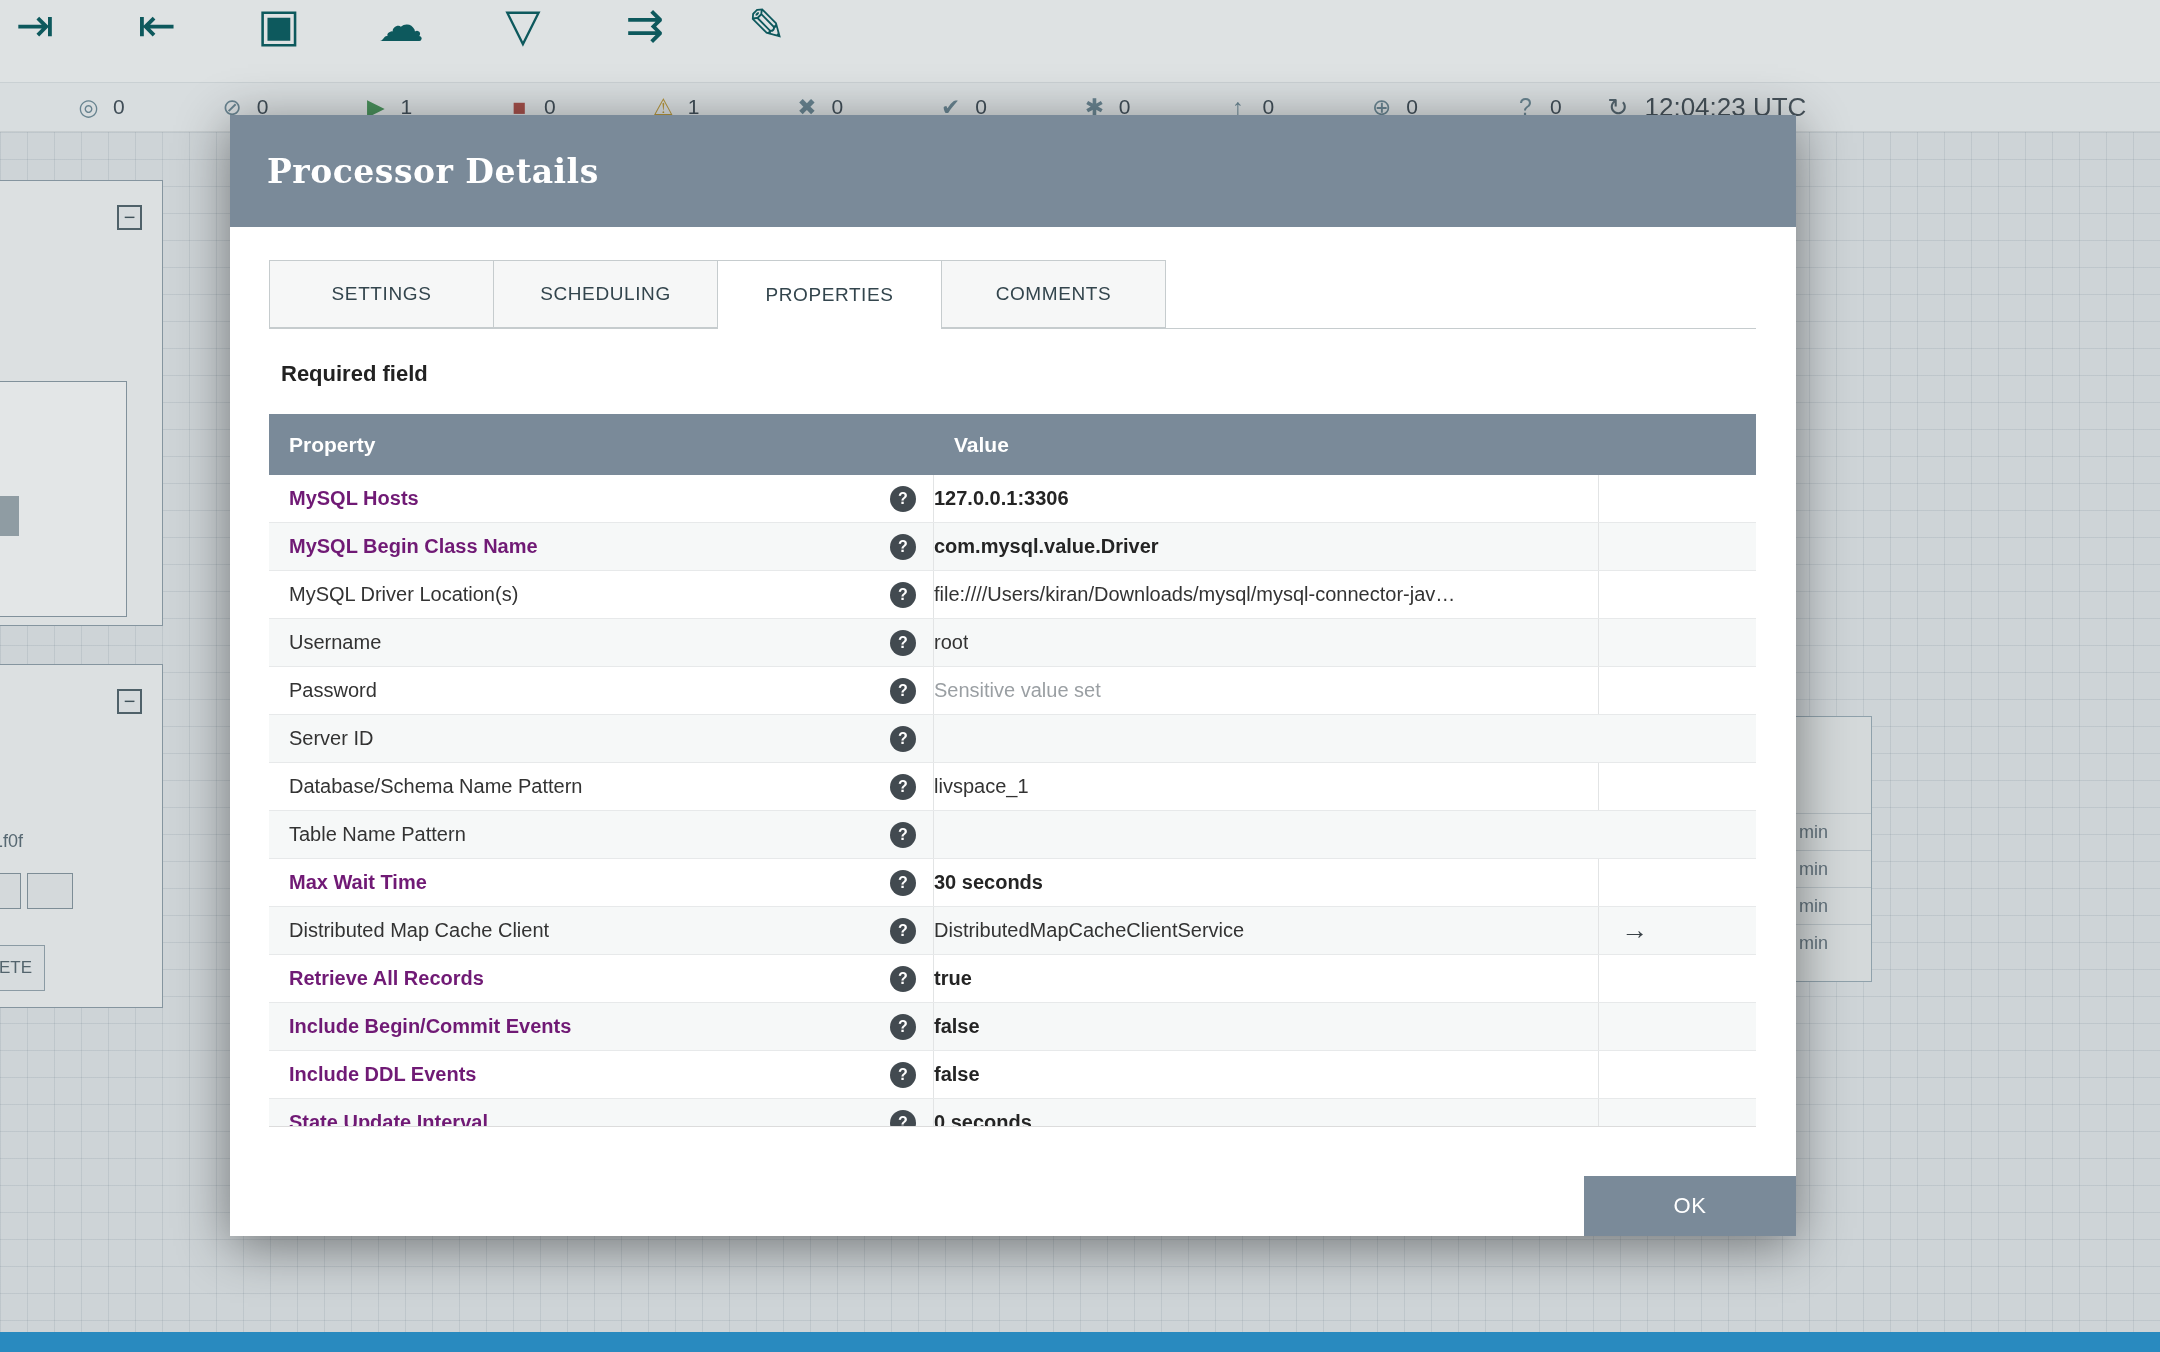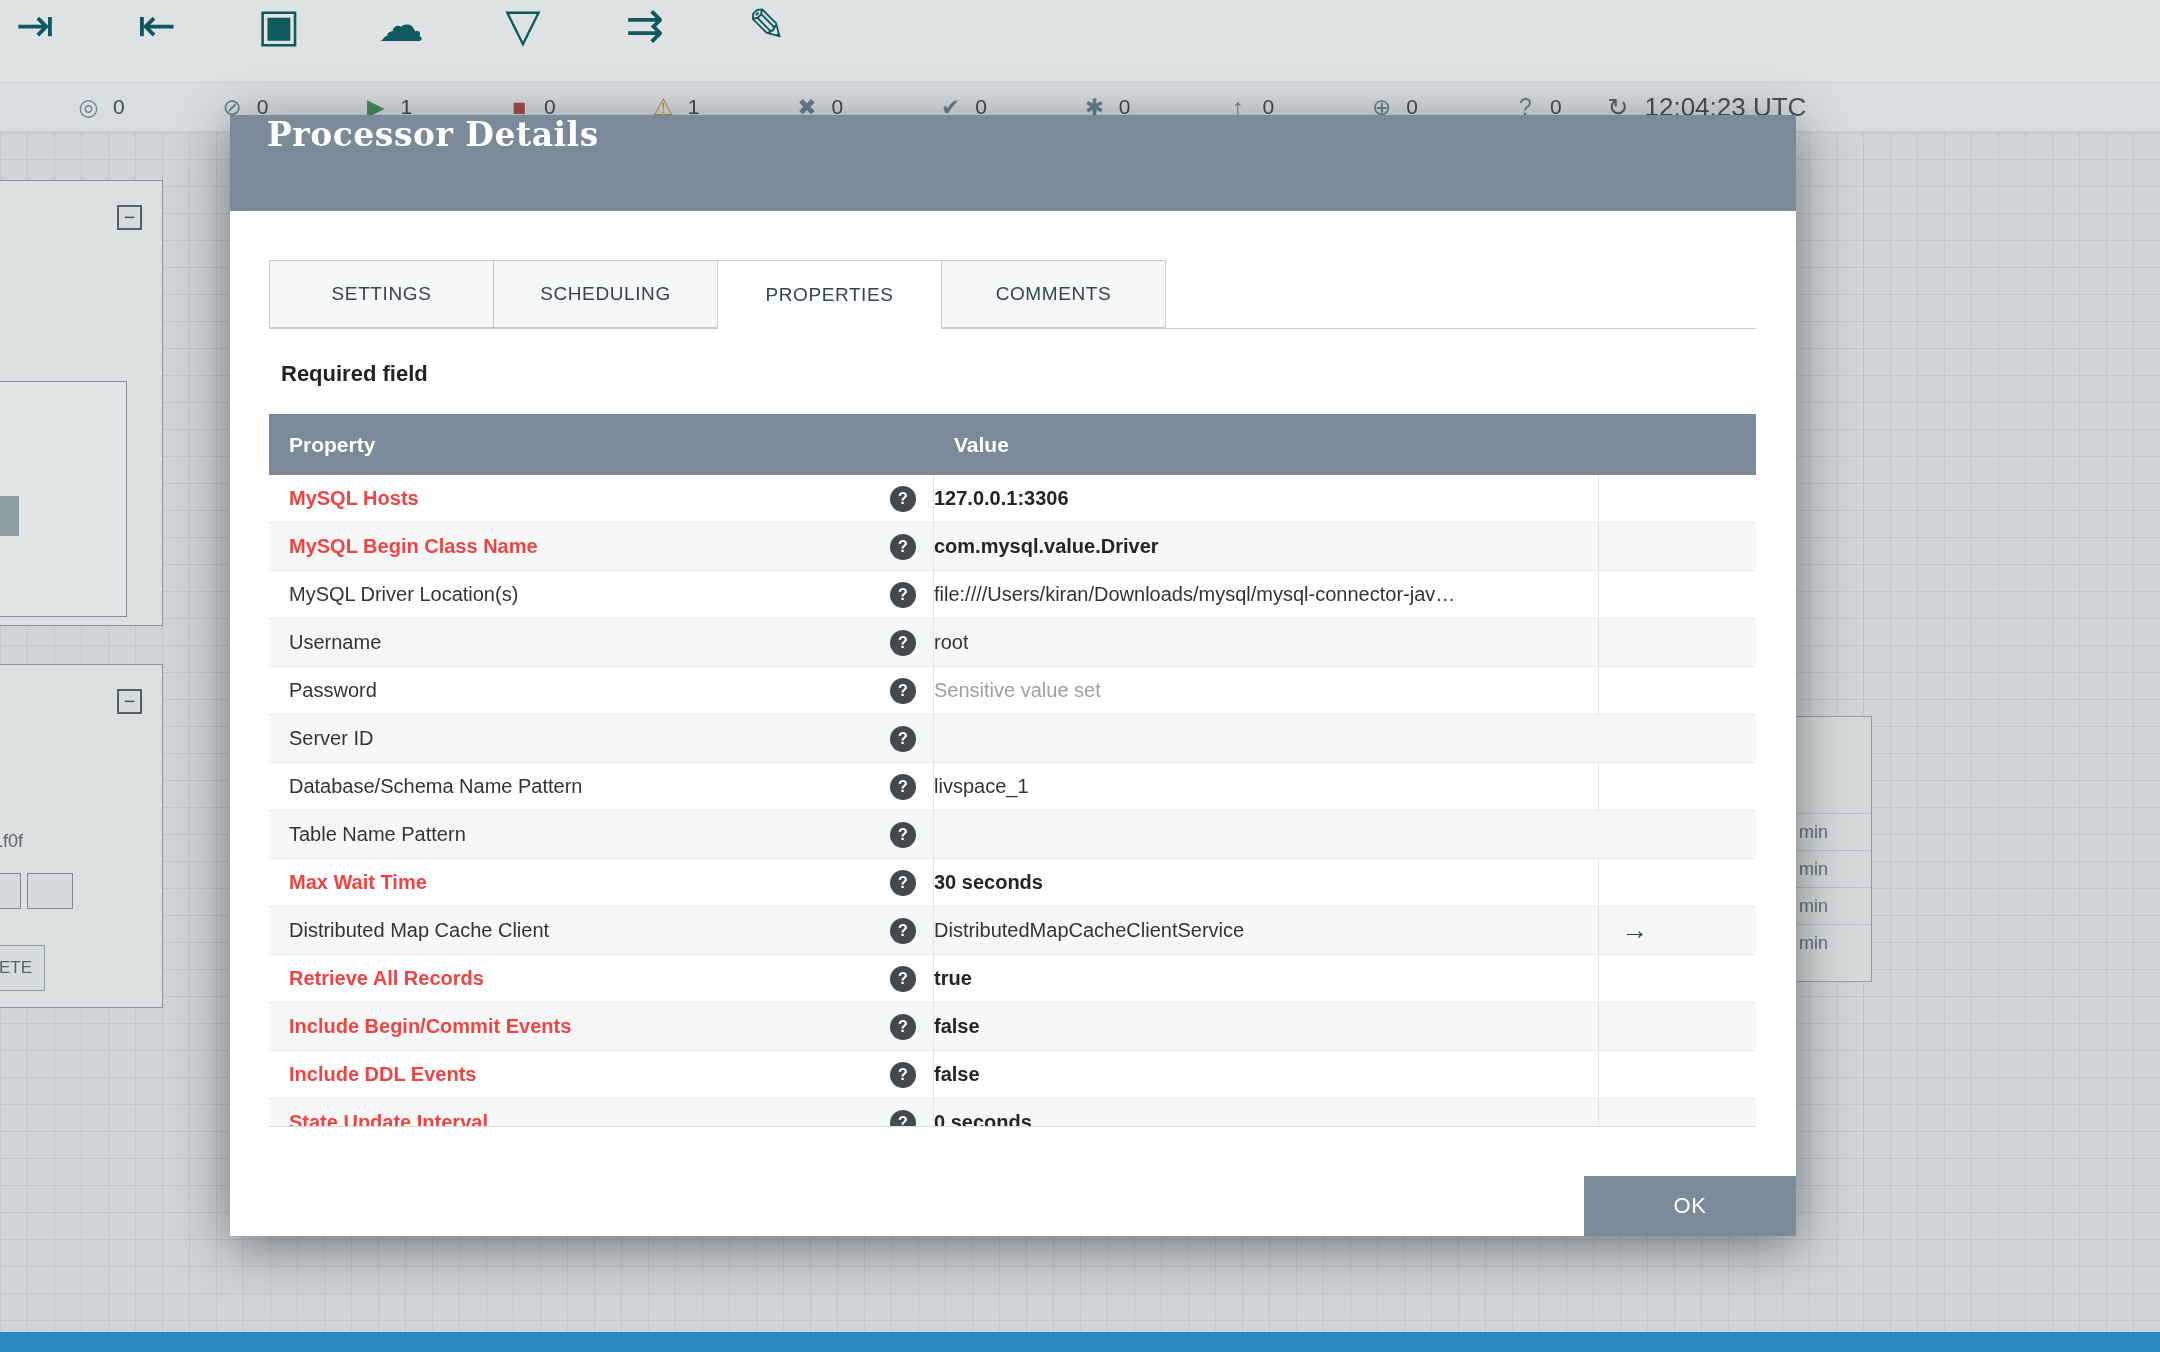--- a/index.html
+++ b/index.html
@@ -43,40 +43,40 @@
   .pg-del-btn { position:absolute; left:-44px; top:280px; width:100px; height:46px; background:#f2f4f5; border:1px solid #9aa9b2; display:flex; align-items:center; justify-content:flex-end; padding-right:12px; font-size:17px; color:#5a6a73; }
 
   .stats-panel { position:absolute; left:1700px; top:584px; width:172px; height:266px; background:#eef0f1; border:1px solid #9fb0ba; }
   .stats-rows { position:absolute; left:0; top:96px; width:100%; }
   .stats-row { height:37px; border-top:1px solid #cdd4d8; display:flex; align-items:center; padding-left:98px; font-size:18px; color:#6b7a84; }
 
   .overlay { position:absolute; inset:0; background:rgba(42,58,72,0.13); z-index:5; }
 
   
   .modal { position:absolute; left:230px; top:115px; width:1566px; height:1121px; background:#ffffff; z-index:10; box-shadow:0 10px 50px rgba(0,0,0,.45); }
-  .dlg-header { height:96px; background:#7a8a99; display:flex; padding-left:37px; }
+  .dlg-header { height:112px; background:#7a8a99; display:flex; align-items:center; padding-left:37px; }
   .dlg-title { font-family:"DejaVu Serif","Liberation Serif",serif; font-weight:bold; font-size:33px; color:#ffffff; letter-spacing:.5px; }
 
   .tabs { position:absolute; left:39px; top:145px; width:1487px; height:69px; }
   .tab-underline { position:absolute; left:0; top:68px; width:1487px; height:1px; background:#c6ccce; z-index:1; }
   .tab-row { display:flex; position:relative; }
   .tab { width:225px; height:68px; display:flex; align-items:center; justify-content:center; font-size:19px; letter-spacing:.6px; color:#33454d; background:#f6f7f7; border:1px solid #c6ccce; margin-right:-1px; cursor:pointer; position:relative; }
   .tab.active { background:#ffffff; height:69px; border-bottom:none; z-index:2; }
 
   .required-note { position:absolute; left:51px; top:246px; font-size:22px; font-weight:bold; color:#222222; }
 
   .prop-table { position:absolute; left:39px; top:299px; width:1487px; height:713px; overflow:hidden; border-bottom:1px solid #dcdcdc; }
   .tbl-header { height:61px; background:#7a8a99; display:flex; align-items:center; color:#ffffff; font-weight:bold; font-size:21px; }
   .th-prop { width:664px; padding-left:20px; }
   .th-val { flex:1; padding-left:21px; }
   .prop-row { display:flex; height:48px; border-bottom:1px solid #e7e9ea; background:#ffffff; }
   .prop-rows .prop-row:nth-child(even) { background:#f6f8f8; }
   .cell-prop { width:664px; display:flex; align-items:center; justify-content:space-between; padding:0 17px 0 20px; }
   .prop-text { font-size:20px; color:#333333; white-space:nowrap; }
-  .prop-row.required .prop-text { font-weight:bold; color:#ef4444; }
+  .prop-row.required .prop-text { font-weight:bold; color:#701a75; }
   .help-badge { width:26px; height:26px; border-radius:50%; background:#424a50; color:#ffffff; font-size:16px; font-weight:bold; display:flex; align-items:center; justify-content:center; flex:none; cursor:pointer; }
   .cell-val { width:665px; border-left:1px solid #e2e4e5; display:flex; align-items:center; }
   .value-text { font-size:20px; color:#333333; white-space:nowrap; overflow:hidden; }
   .prop-row.required .value-text { font-weight:bold; color:#242424; }
   .prop-row.muted .value-text { color:#9a9fa3; }
   .cell-extra { flex:1; border-left:1px solid #e2e4e5; display:flex; align-items:center; padding-left:22px; }
   .goto-arrow { display:none; font-size:27px; color:#394147; cursor:pointer; }
   .goto-arrow.show { display:inline; }
 
   .ok-btn { position:absolute; right:0; bottom:0; width:212px; height:60px; background:#7a8a99; color:#ffffff; font-size:22px; letter-spacing:.5px; display:flex; align-items:center; justify-content:center; cursor:pointer; }

